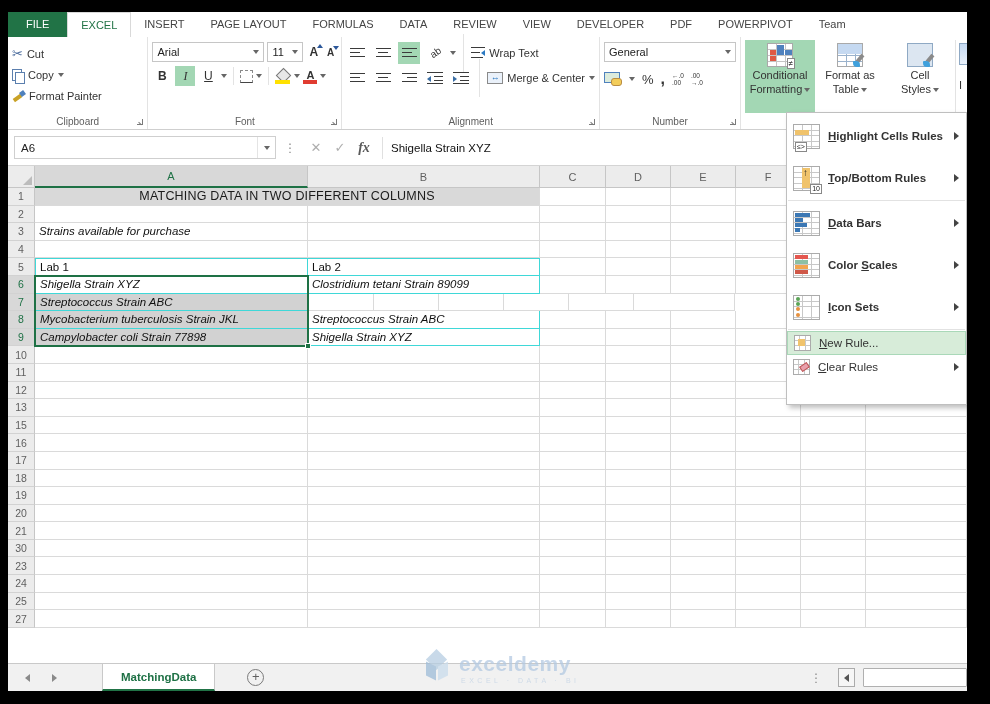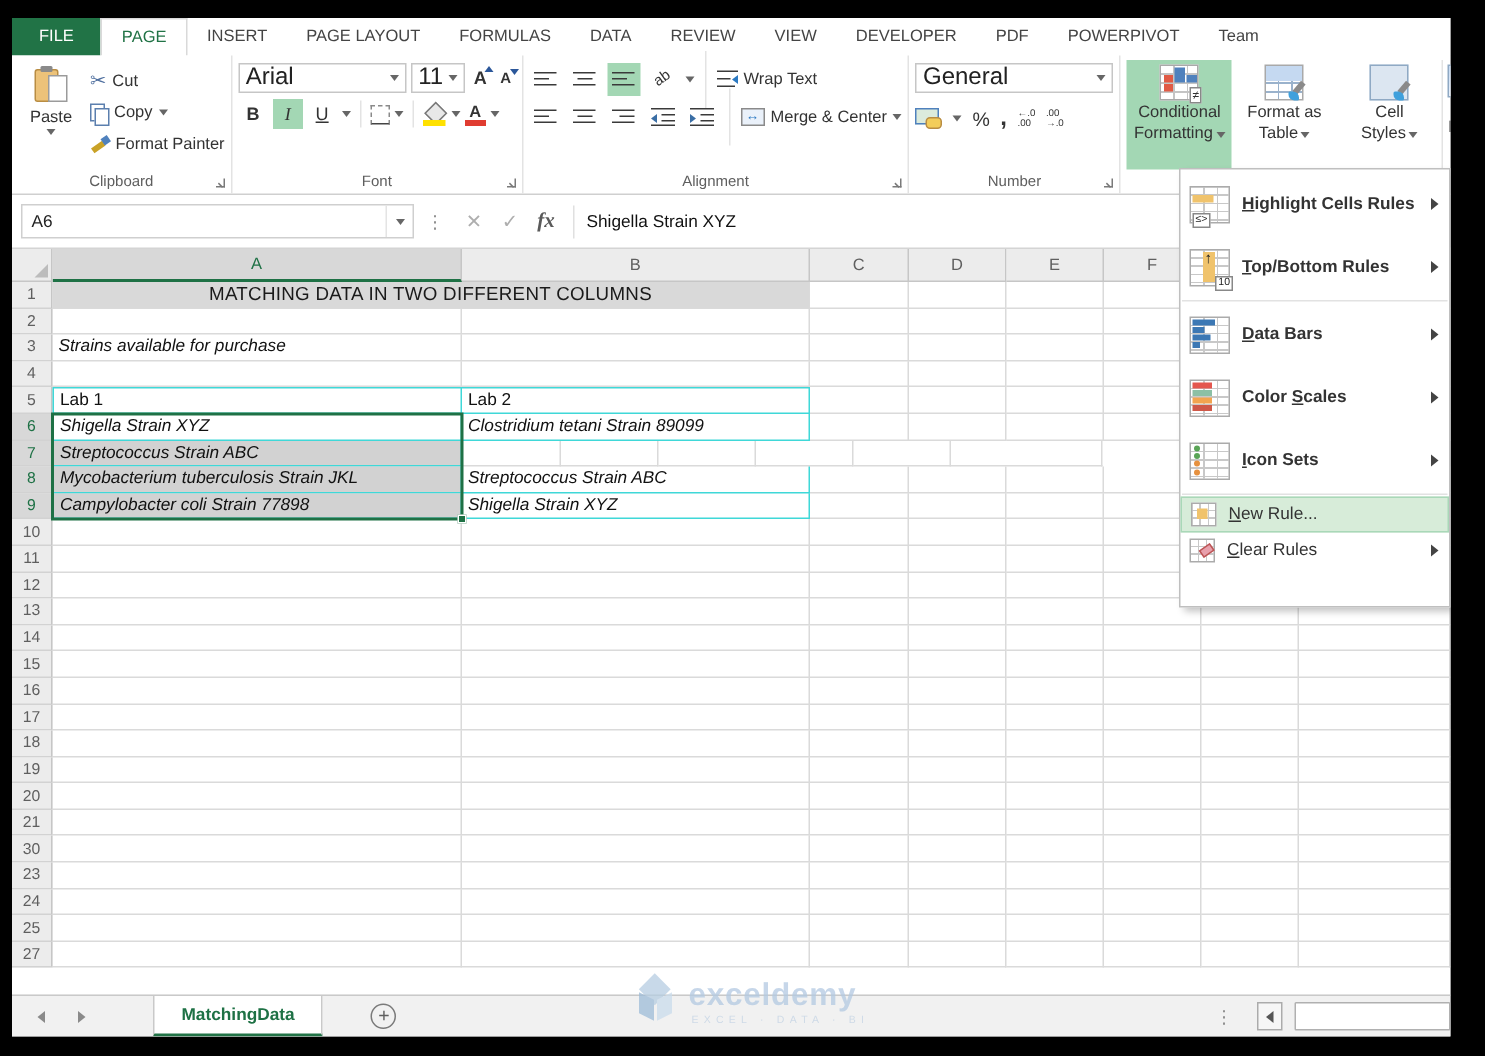--- a/index.html
+++ b/index.html
@@ -36,21 +36,21 @@
   .ic-copy { position:relative; width:12px; height:13px; }
   .ic-copy::before { content:""; position:absolute; left:0; top:0; width:8px; height:10px; background:#fff; border:1px solid #5b7fae; }
   .ic-copy::after { content:""; position:absolute; left:3px; top:3px; width:8px; height:10px; background:#fff; border:1px solid #5b7fae; }
   .ic-brush { position:relative; width:13px; height:13px; }
   .ic-brush::before { content:""; position:absolute; left:1px; top:6px; width:9px; height:4px; background:#c9a227; transform:rotate(-35deg); }
   .ic-brush::after { content:""; position:absolute; left:8px; top:1px; width:5px; height:5px; background:#4f81bd; transform:rotate(-35deg); }
 
   
   .g-font { width:210px; }
   .frow { display:flex; align-items:center; gap:3px; height:24px; }
-  .combo { border:1px solid #c6c6c6; background:#fff; height:20px; display:flex; align-items:center; justify-content:space-between; padding:0 4px; font-size:16px; color:#222; }
+  .combo { border:1px solid #c6c6c6; background:#fff; height:20px; display:flex; align-items:center; justify-content:space-between; padding:0 4px; font-size:11px; color:#222; }
   .fname { width:112px; }
   .fsize { width:36px; }
   .ab { font-size:12px; color:#333; font-weight:bold; position:relative; padding:0 3px; }
   .ab .tri-u { position:absolute; right:-2px; top:-1px; width:0; height:0; border-left:3px solid transparent; border-right:3px solid transparent; border-bottom:4px solid #2b579a; }
   .ab .tri-d { position:absolute; right:-2px; top:-1px; width:0; height:0; border-left:3px solid transparent; border-right:3px solid transparent; border-top:4px solid #2b579a; }
   .fmt { width:20px; height:20px; display:flex; align-items:center; justify-content:center; font-size:12px; color:#333; }
   .fmt.b { font-weight:bold; }
   .fmt.i { font-style:italic; font-family:"Liberation Serif",serif; }
   .fmt.u { text-decoration:underline; }
   .ic-borders { width:13px; height:13px; border:1px dashed #8a8a8a; border-bottom:1px solid #444; }
@@ -182,45 +182,36 @@
   .mi .uparrow { position:absolute; font-size:10px; color:#222; font-weight:bold; }
 </style>
 </head>
 <body>
 
 <div id="frame">
   <div id="window">
 
     <div id="tabrow">
         <div class="rtab file">FILE</div>
-        <div class="rtab active">PAGE</div>
+        <div class="rtab active">EXCEL</div>
         <div class="rtab">INSERT</div>
         <div class="rtab">PAGE LAYOUT</div>
         <div class="rtab">FORMULAS</div>
         <div class="rtab">DATA</div>
         <div class="rtab">REVIEW</div>
         <div class="rtab">VIEW</div>
         <div class="rtab">DEVELOPER</div>
         <div class="rtab">PDF</div>
         <div class="rtab">POWERPIVOT</div>
         <div class="rtab">Team</div>
       </div>
 
     <div id="ribbon">
 
       <div class="group g-clip">
-        <div class="paste-btn">
-          <span class="cb-board">
-              <i class="pad"></i>
-              <i class="clipp"></i>
-              <i class="page"></i>
-            </span>
-          <span>Paste</span>
-          <span class="car"></span>
-        </div>
         <div class="clip-col">
           <div class="sbtn">
               <span class="ic-sciss">✂</span>
               <span>Cut</span>
             </div>
           <div class="sbtn">
               <span class="ic-copy"></span>
               <span>Copy</span>
               <span class="car"></span>
             </div>
@@ -574,31 +565,20 @@
             <div class="cell" style="width: 273px;"></div>
             <div class="cell" style="width: 232px;"></div>
             <div class="cell" style="width: 66px;"></div>
             <div class="cell" style="width: 65px;"></div>
             <div class="cell" style="width: 65px;"></div>
             <div class="cell" style="width: 65px;"></div>
             <div class="cell" style="width: 65px;"></div>
             <div class="cell" style="width: 101px;"></div>
           </div>
           <div class="grow">
-            <div class="rh">14</div>
-            <div class="cell" style="width: 273px;"></div>
-            <div class="cell" style="width: 232px;"></div>
-            <div class="cell" style="width: 66px;"></div>
-            <div class="cell" style="width: 65px;"></div>
-            <div class="cell" style="width: 65px;"></div>
-            <div class="cell" style="width: 65px;"></div>
-            <div class="cell" style="width: 65px;"></div>
-            <div class="cell" style="width: 101px;"></div>
-          </div>
-          <div class="grow">
             <div class="rh">15</div>
             <div class="cell" style="width: 273px;"></div>
             <div class="cell" style="width: 232px;"></div>
             <div class="cell" style="width: 66px;"></div>
             <div class="cell" style="width: 65px;"></div>
             <div class="cell" style="width: 65px;"></div>
             <div class="cell" style="width: 65px;"></div>
             <div class="cell" style="width: 65px;"></div>
             <div class="cell" style="width: 101px;"></div>
           </div>

